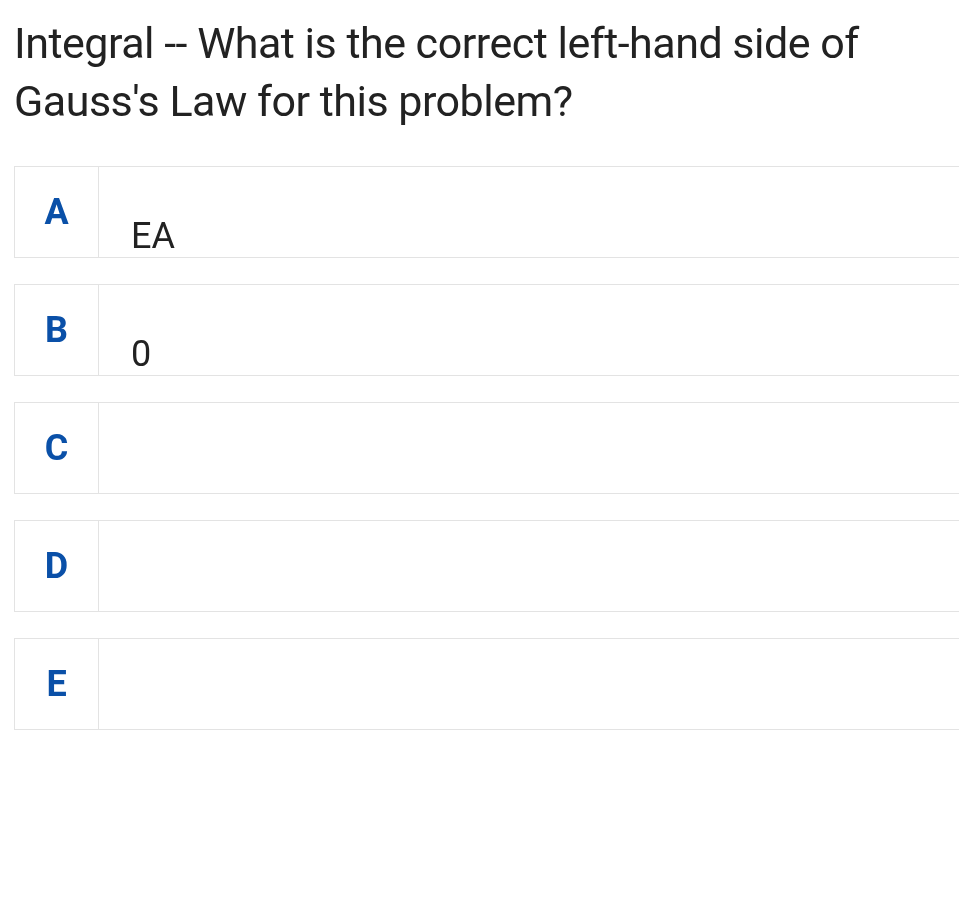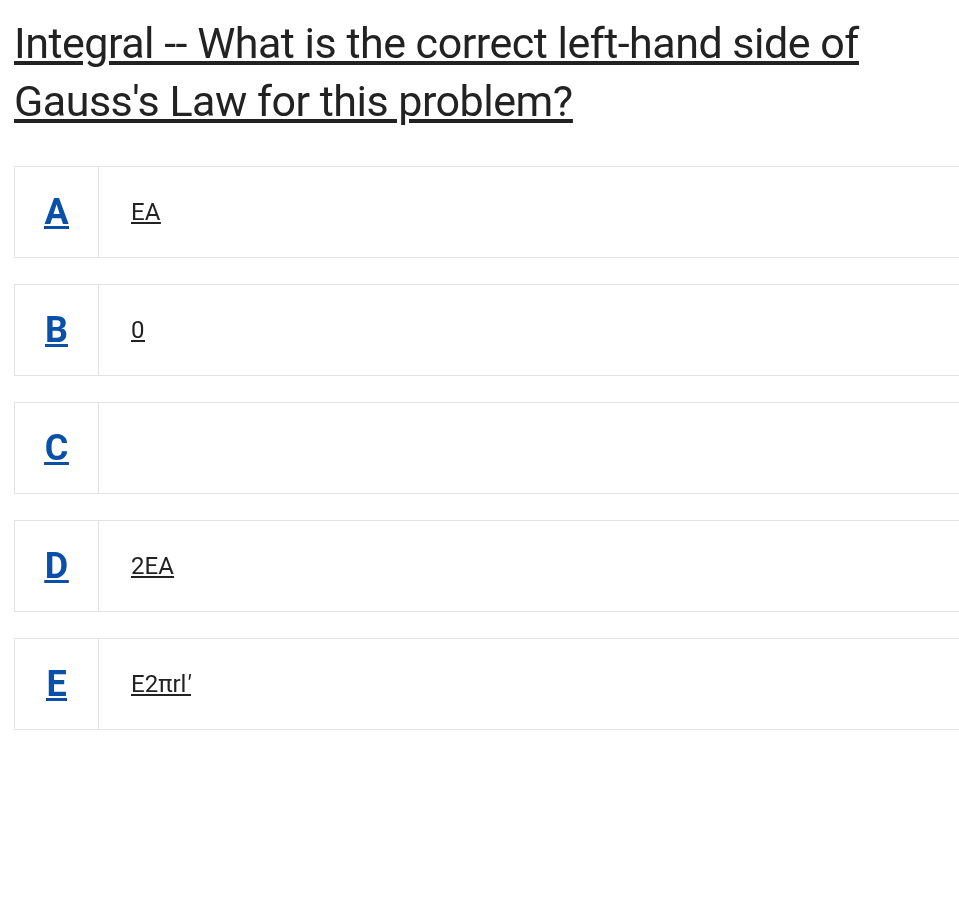--- a/index.html
+++ b/index.html
@@ -1,19 +1,18 @@
 <!DOCTYPE html>
 <html><head>
   <meta charset="utf-8">
   <style>
     * {
       box-sizing: border-box;
       margin: 0;
       padding: 0;
-      text-decoration: underline;
     }
     body {
       font-family: -apple-system, BlinkMacSystemFont, "Segoe UI", Roboto, Helvetica, Arial, sans-serif;
       background: #ffffff;
       padding: 14px 0 14px 14px;
       width: 959px;
       color: #222222;
     }
     .question-text {
       font-size: 43px;
@@ -44,23 +43,23 @@
       justify-content: center;
       font-size: 36px;
       font-weight: 700;
       color: #0a50a8;
       border-right: 1px solid #e3e3e3;
       flex-shrink: 0;
     }
     .option-content {
       flex: 1;
       display: flex;
-      align-items: center;
+      align-items: flex-end;
       padding-left: 32px;
-      font-size: 24px;
+      font-size: 36px;
       color: #222222;
     }
     .sup {
       font-size: 0.65em;
       vertical-align: super;
       line-height: 0;
     }
     .prime {
       font-style: italic;
     }
@@ -81,24 +80,17 @@
     <div class="option-letter">B</div>
     <div class="option-content">
         <span>0</span>
       </div>
   </div>
   <div class="option-row">
     <div class="option-letter">C</div>
   </div>
   <div class="option-row">
     <div class="option-letter">D</div>
-    <div class="option-content">
-        <span>2EA</span>
-      </div>
   </div>
   <div class="option-row">
     <div class="option-letter">E</div>
-    <div class="option-content">
-        <span>E2πrl</span>
-        <span class="prime">′</span>
-      </div>
   </div>
 </div>
 
 </body></html>

